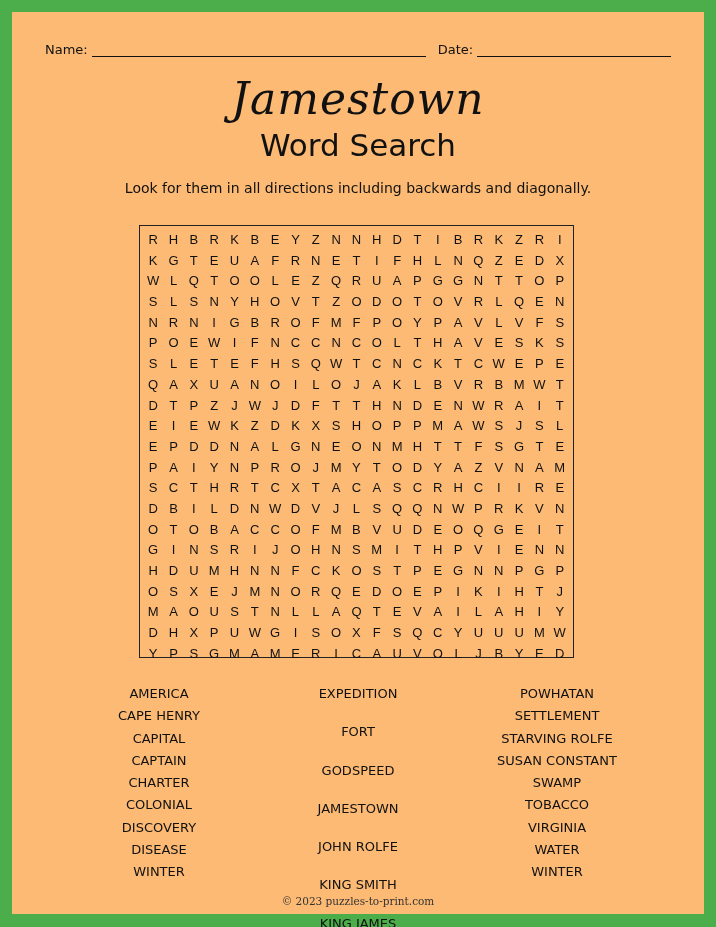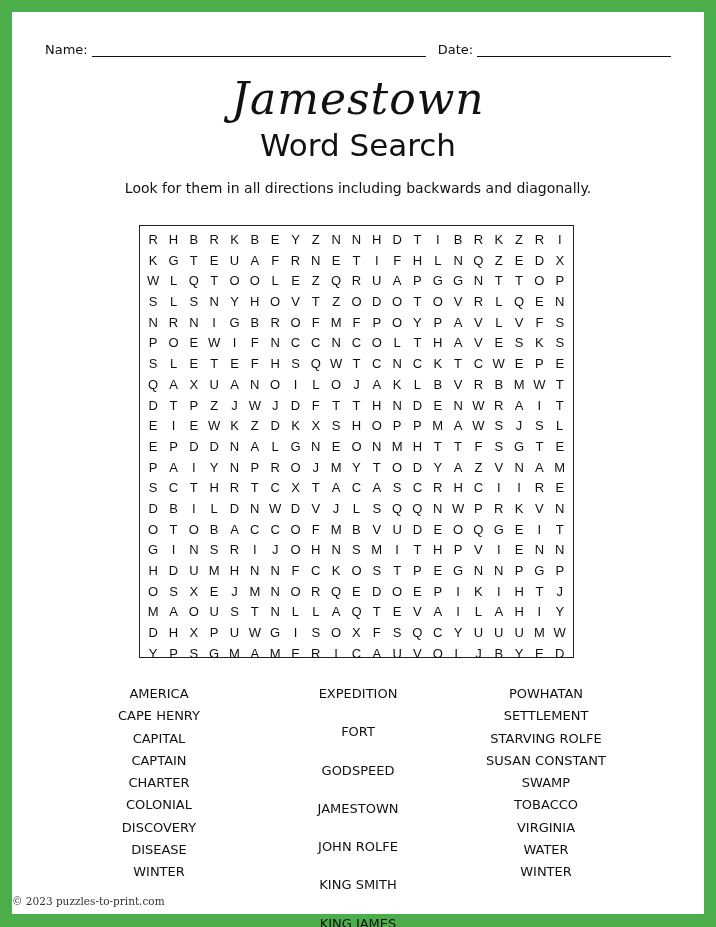--- a/index.html
+++ b/index.html
@@ -8,21 +8,21 @@
     background: #4cae4a;
     position: relative;
     overflow: hidden;
     font-family: "DejaVu Sans", sans-serif;
     color: #111;
   }
   .page {
     position: absolute;
     left: 12px; top: 12px;
     width: 692px; height: 902px;
-    background: #ffffff;
+    background: #fdba74;
   }
   .name-row {
     position: absolute;
     top: 27px; left: 33px; right: 33px;
     height: 18px;
     font-size: 13px;
     display: flex; align-items: flex-end;
   }
   .name-row .lbl { white-space: nowrap; margin-right: 4px; }
   .name-row .line { border-bottom: 1.5px solid #111; height: 14px; }
@@ -68,26 +68,27 @@
   }
   .words {
     position: absolute; top: 671px; left: 0; right: 0;
     display: flex;
   }
   .word-col {
     display: flex; flex-direction: column; align-items: center;
   }
   .word-col.c1 { width: 146px; margin-left: 0; position: absolute; left: 74px; }
   .word-col.c2 { width: 146px; position: absolute; left: 273px; gap: 16px; }
-  .word-col.c3 { width: 160px; position: absolute; left: 454px; }
+  .word-col.c3 { width: 160px; position: absolute; left: 465px; }
   .word {
     font-size: 13px; line-height: 22.3px; white-space: nowrap;
   }
   .footer {
     position: absolute; top: 883px; left: 0; right: 0;
+    text-align: center;
     font-family: "DejaVu Serif", serif;
     font-size: 10.5px;
     color: #333;
   }
 </style>
 </head>
 <body>
 
 <div class="page">
 

